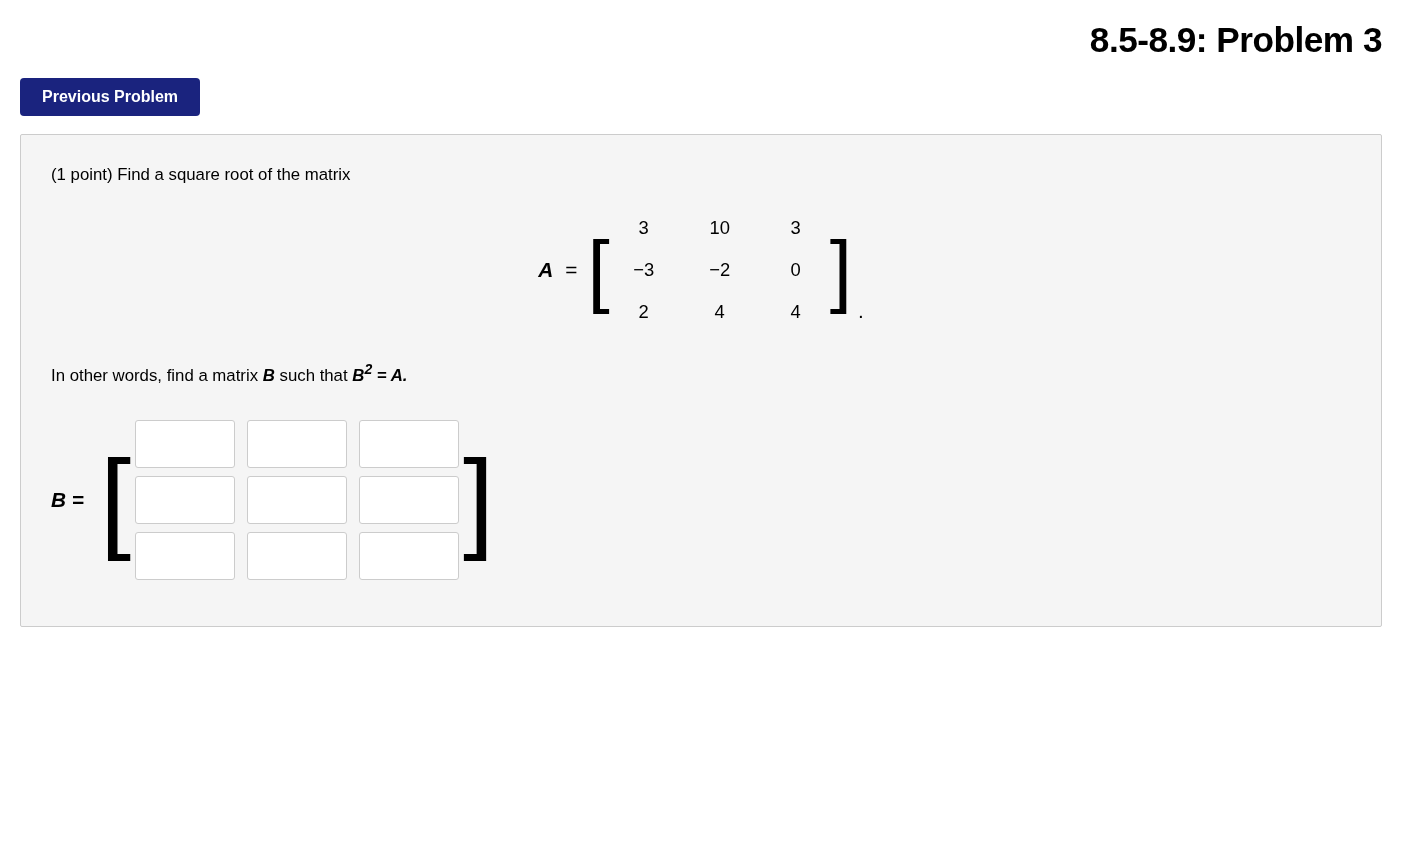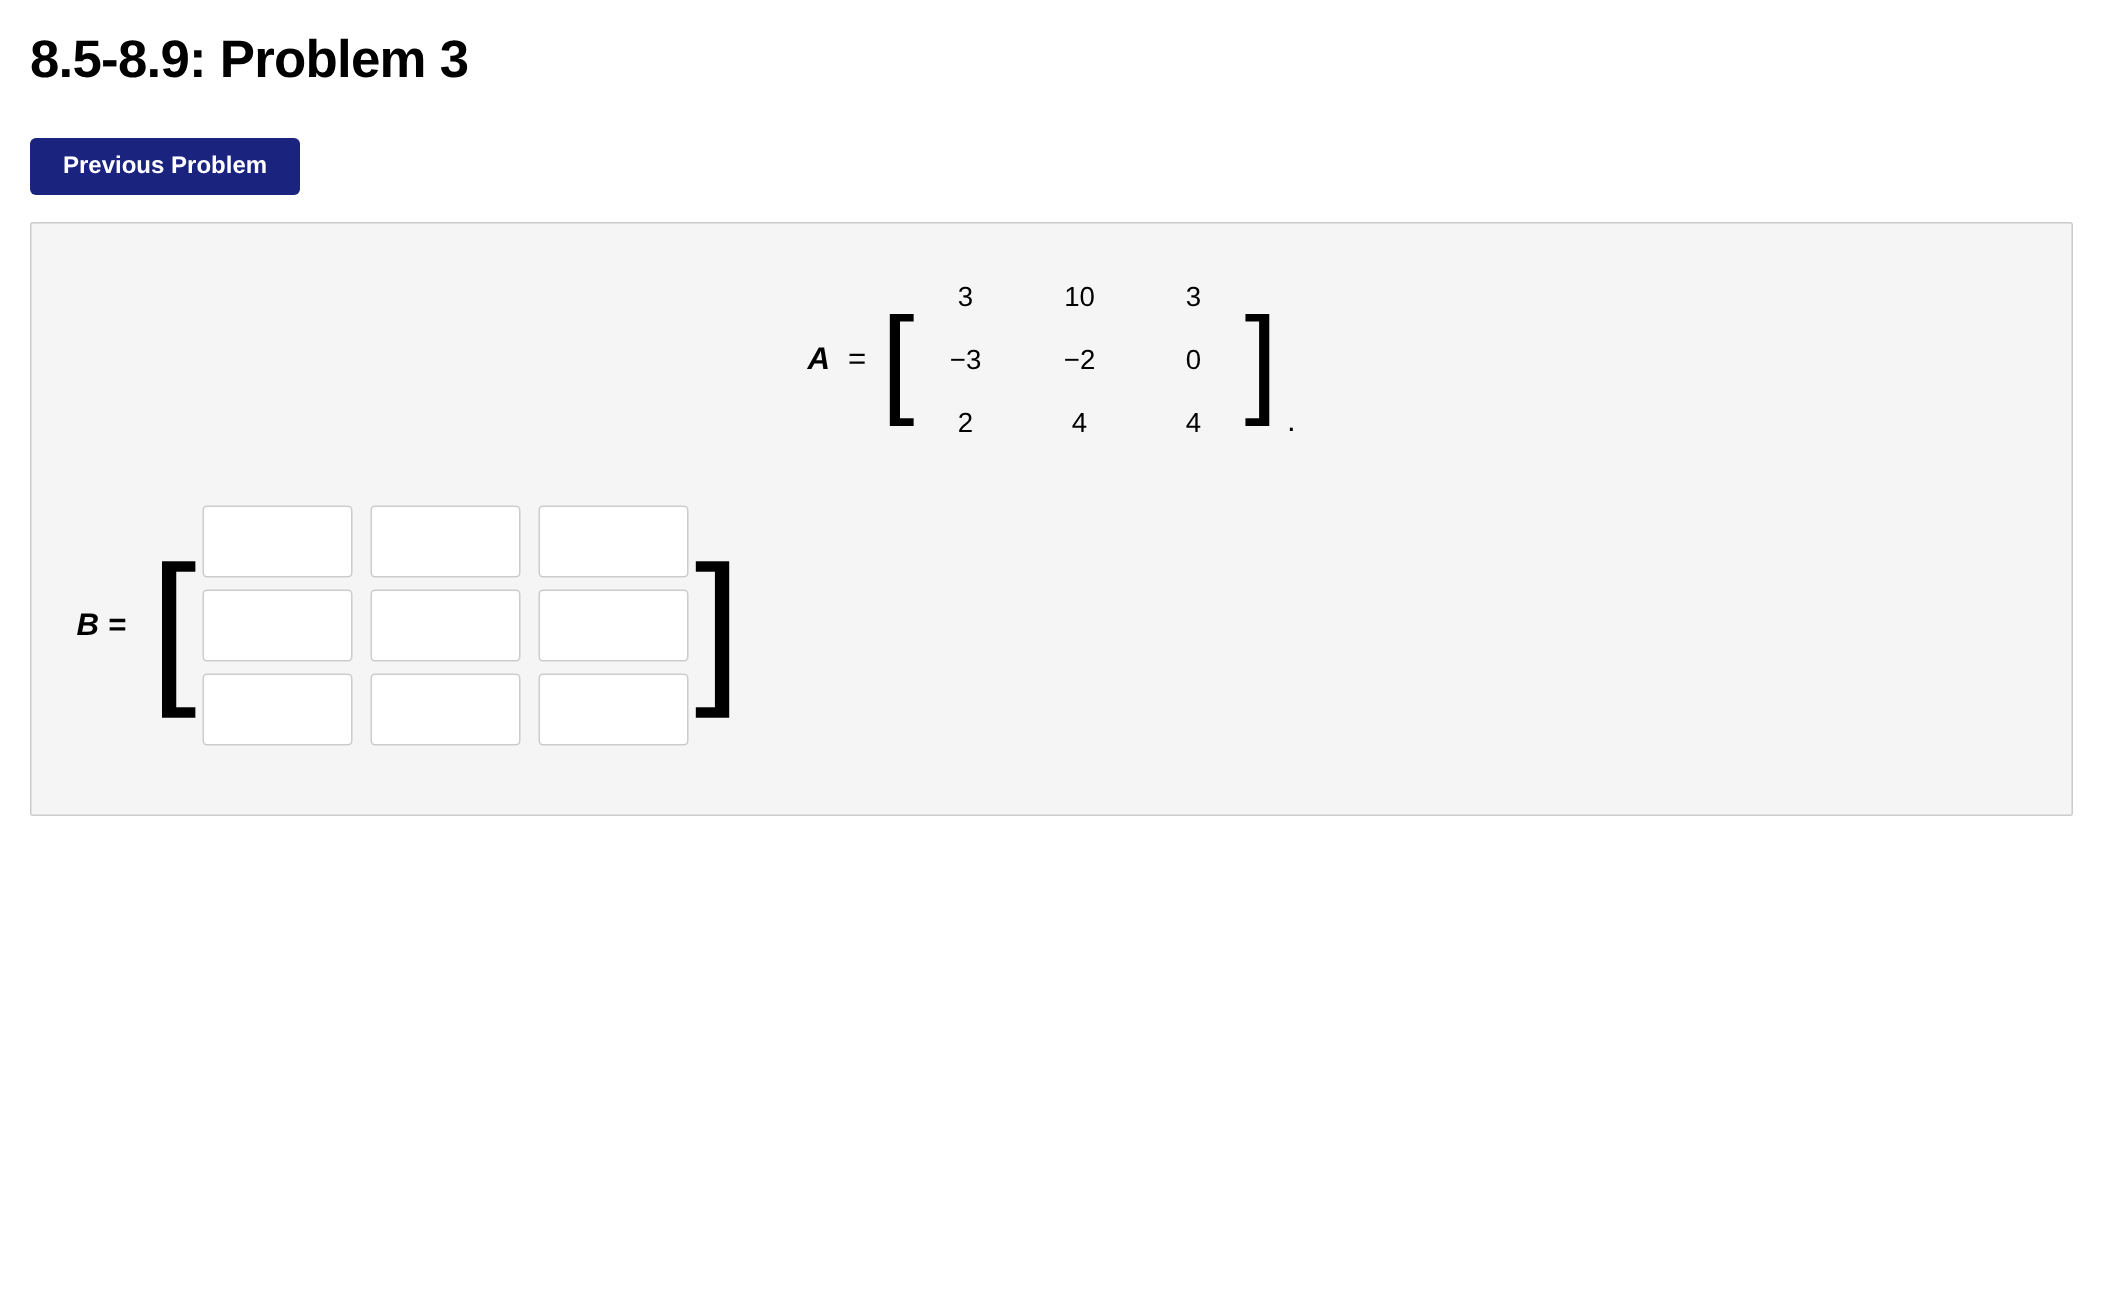--- a/index.html
+++ b/index.html
@@ -5,22 +5,23 @@
     * { box-sizing: border-box; margin: 0; padding: 0; }
     body {
       font-family: Arial, Helvetica, sans-serif;
       background: #ffffff;
       color: #000000;
       padding: 20px;
     }
     h1 {
       font-size: 2.2rem;
       font-weight: 900;
-      margin-bottom: 32px;
+      margin-bottom: 18px;
       letter-spacing: -0.5px;
+      text-align: right;
     }
     .nav-buttons {
       display: flex;
       gap: 20px;
       margin-bottom: 18px;
     }
     .btn-dark-blue {
       background-color: #1a237e;
       color: #ffffff;
       border: none;
@@ -158,20 +159,21 @@
 </head>
 <body>
 
 <h1>8.5-8.9: Problem 3</h1>
 
 <div class="nav-buttons">
   <button class="btn-dark-blue">Previous Problem</button>
 </div>
 
 <div class="problem-box">
+  <p class="problem-text">(1 point) Find a square root of the matrix</p>
 
   <div class="matrix-equation">
     <span class="matrix-label">A</span>
     <span class="eq-sign">=</span>
     <div class="matrix-bracket-container">
       <span class="bracket-left">[</span>
       <div class="matrix-grid">
 
         <span>3</span>
         <span>10</span>
@@ -183,20 +185,23 @@
 
         <span>2</span>
         <span>4</span>
         <span>4</span>
       </div>
       <span class="bracket-right">]</span>
     </div>
     <span class="matrix-dot">.</span>
   </div>
 
+  <p class="words-text">
+    <span>In other words, find a matrix </span><b>B</b> <span>such that </span><b><i>B</i><sup>2</sup> = <i>A</i>.</b>
+  </p>
 
   <div class="answer-section">
     <span class="b-label">B =</span>
     <div class="answer-matrix-container">
       <span class="answer-bracket-left">[</span>
       <div class="answer-grid">
         <input type="text" style="">
         <input type="text" style="">
         <input type="text" style="">
         <input type="text" style="">

